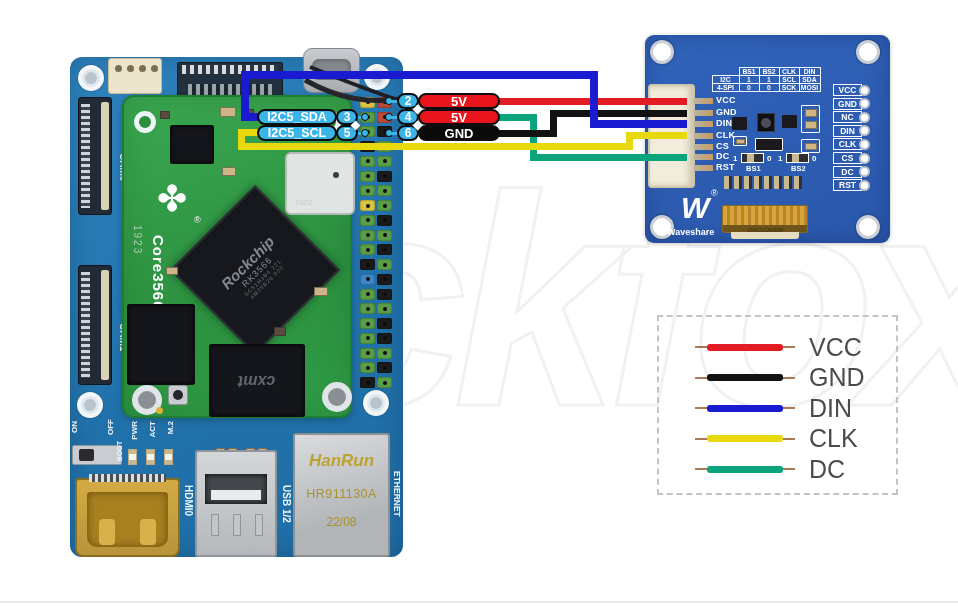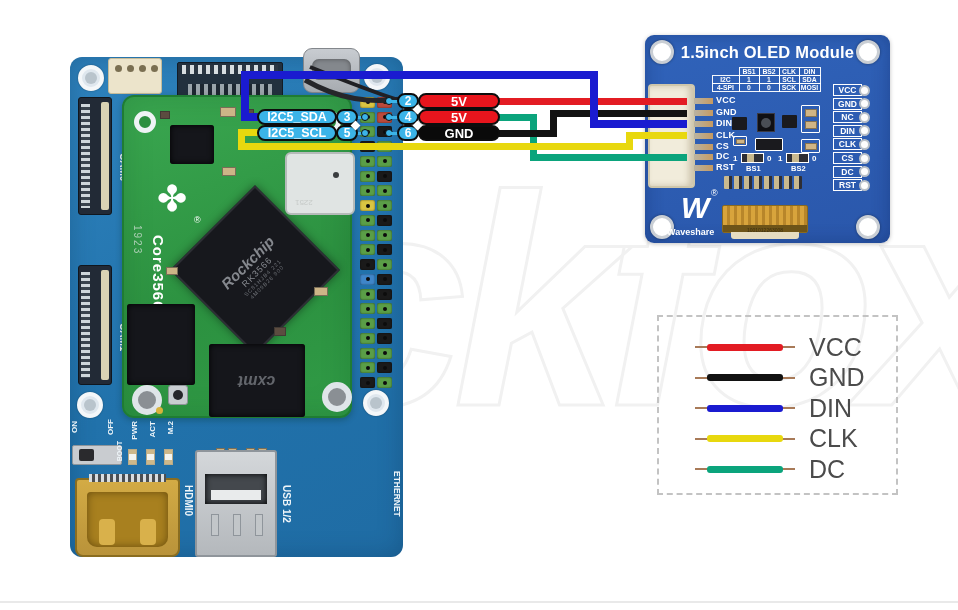--- a/index.html
+++ b/index.html
@@ -443,36 +443,40 @@
 
     <div id="usba">
       <div class="slot"></div>
       <div class="tongue"></div>
       <div class="spring" style="left:14px;"></div>
       <div class="spring" style="left:36px;"></div>
       <div class="spring" style="left:58px;"></div>
     </div>
     <div class="silk vtext abs" style="left:211px;top:428px;font-size:10px;white-space:nowrap;">USB 1/2</div>
 
+    <div id="eth">
+      <div class="brand">HanRun</div>
+      <div class="model">HR911130A</div>
+      <div class="date">22/08</div>
+    </div>
     <div class="silk vtext abs" style="left:322px;top:414px;font-size:8.5px;">ETHERNET</div>
   </div>
 
   <svg class="abs" style="left:280px;top:55px;z-index:4;" width="140" height="60">
     <path d="M 25,25 C 60,45 90,48 122,44" stroke="#26262a" stroke-width="5" fill="none"></path>
     <path d="M 30,12 C 70,28 100,40 125,47" stroke="#202024" stroke-width="4" fill="none"></path>
     <circle cx="122" cy="44" r="4" fill="#333"></circle>
   </svg>
 
   <div id="oled">
     <div class="ohole" style="left:5px;top:5px;"></div>
     <div class="ohole" style="left:211px;top:5px;"></div>
     <div class="ohole" style="left:5px;top:180px;"></div>
     <div class="ohole" style="left:211px;top:180px;"></div>
 
-    <div id="oled-title">1.5inch OLED Module</div>
     <div id="oled-table">
         <div class="tr">
           <div class="td c0 noborder"></div>
           <div class="td c1">BS1</div>
           <div class="td c2">BS2</div>
           <div class="td c3">CLK</div>
           <div class="td c4">DIN</div>
         </div>
         <div class="tr">
           <div class="td c0">I2C</div>

